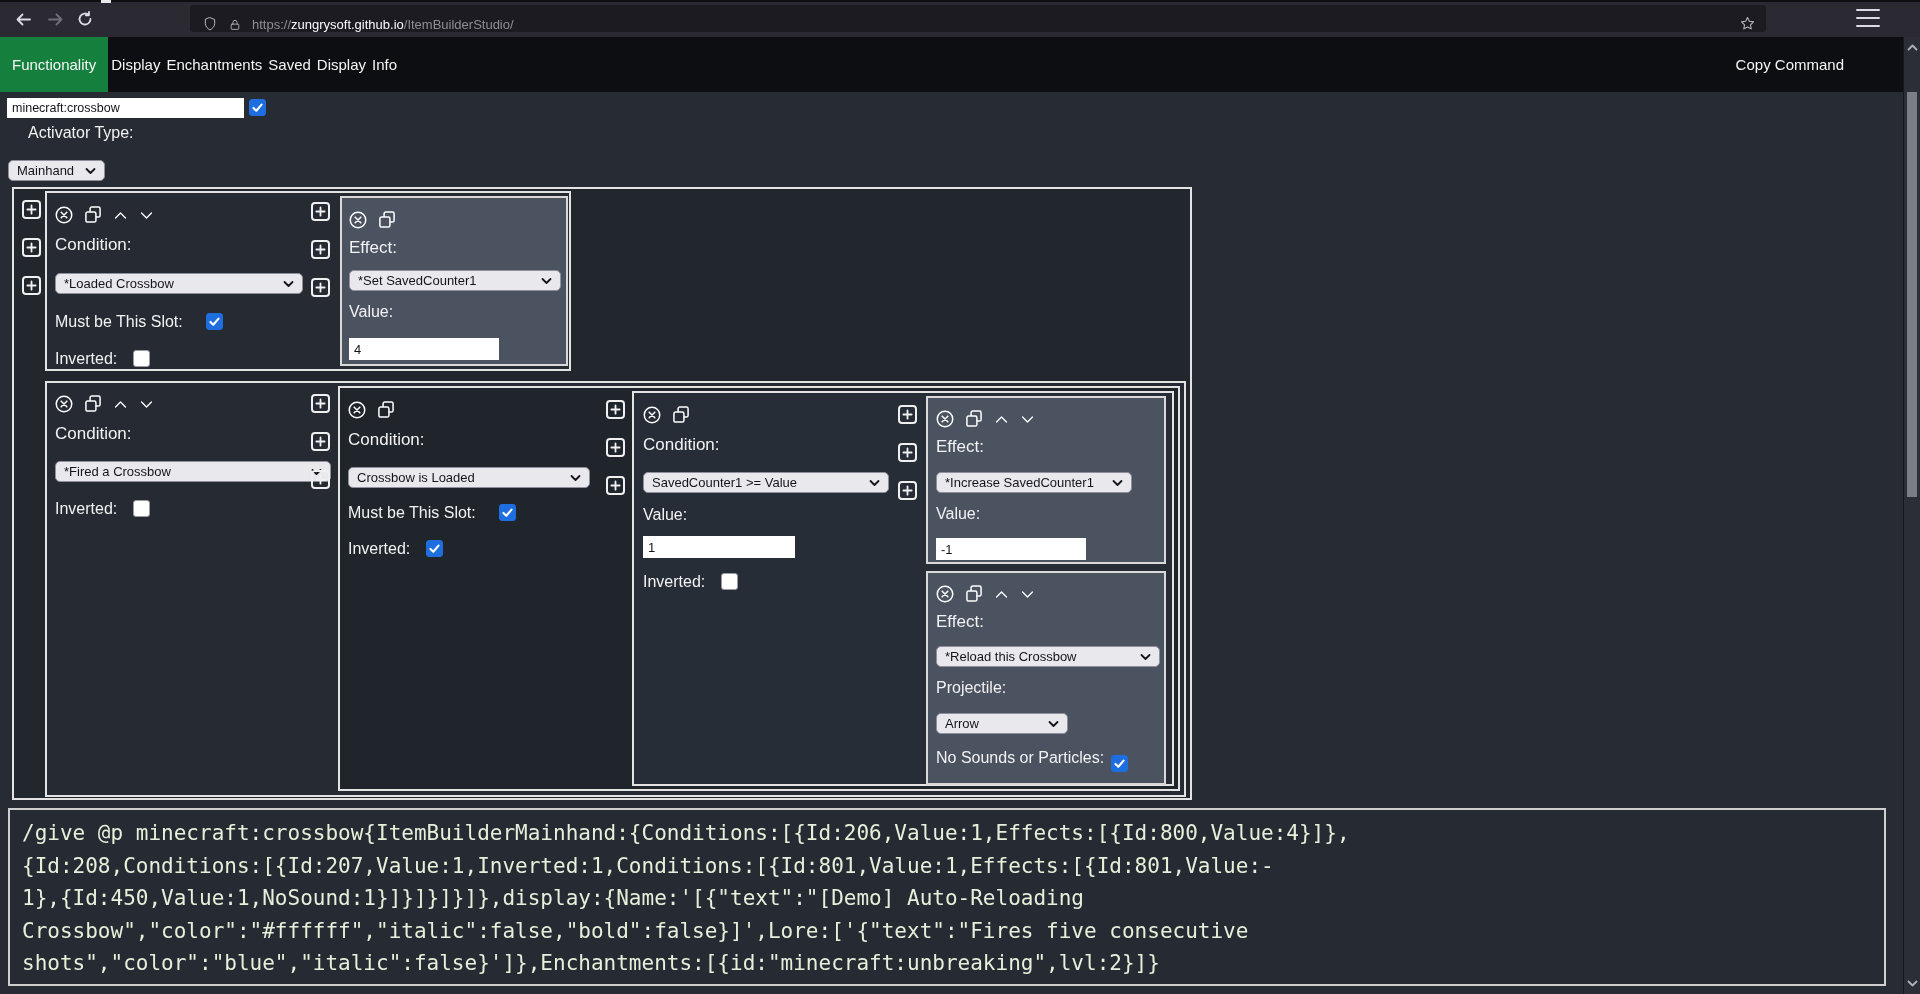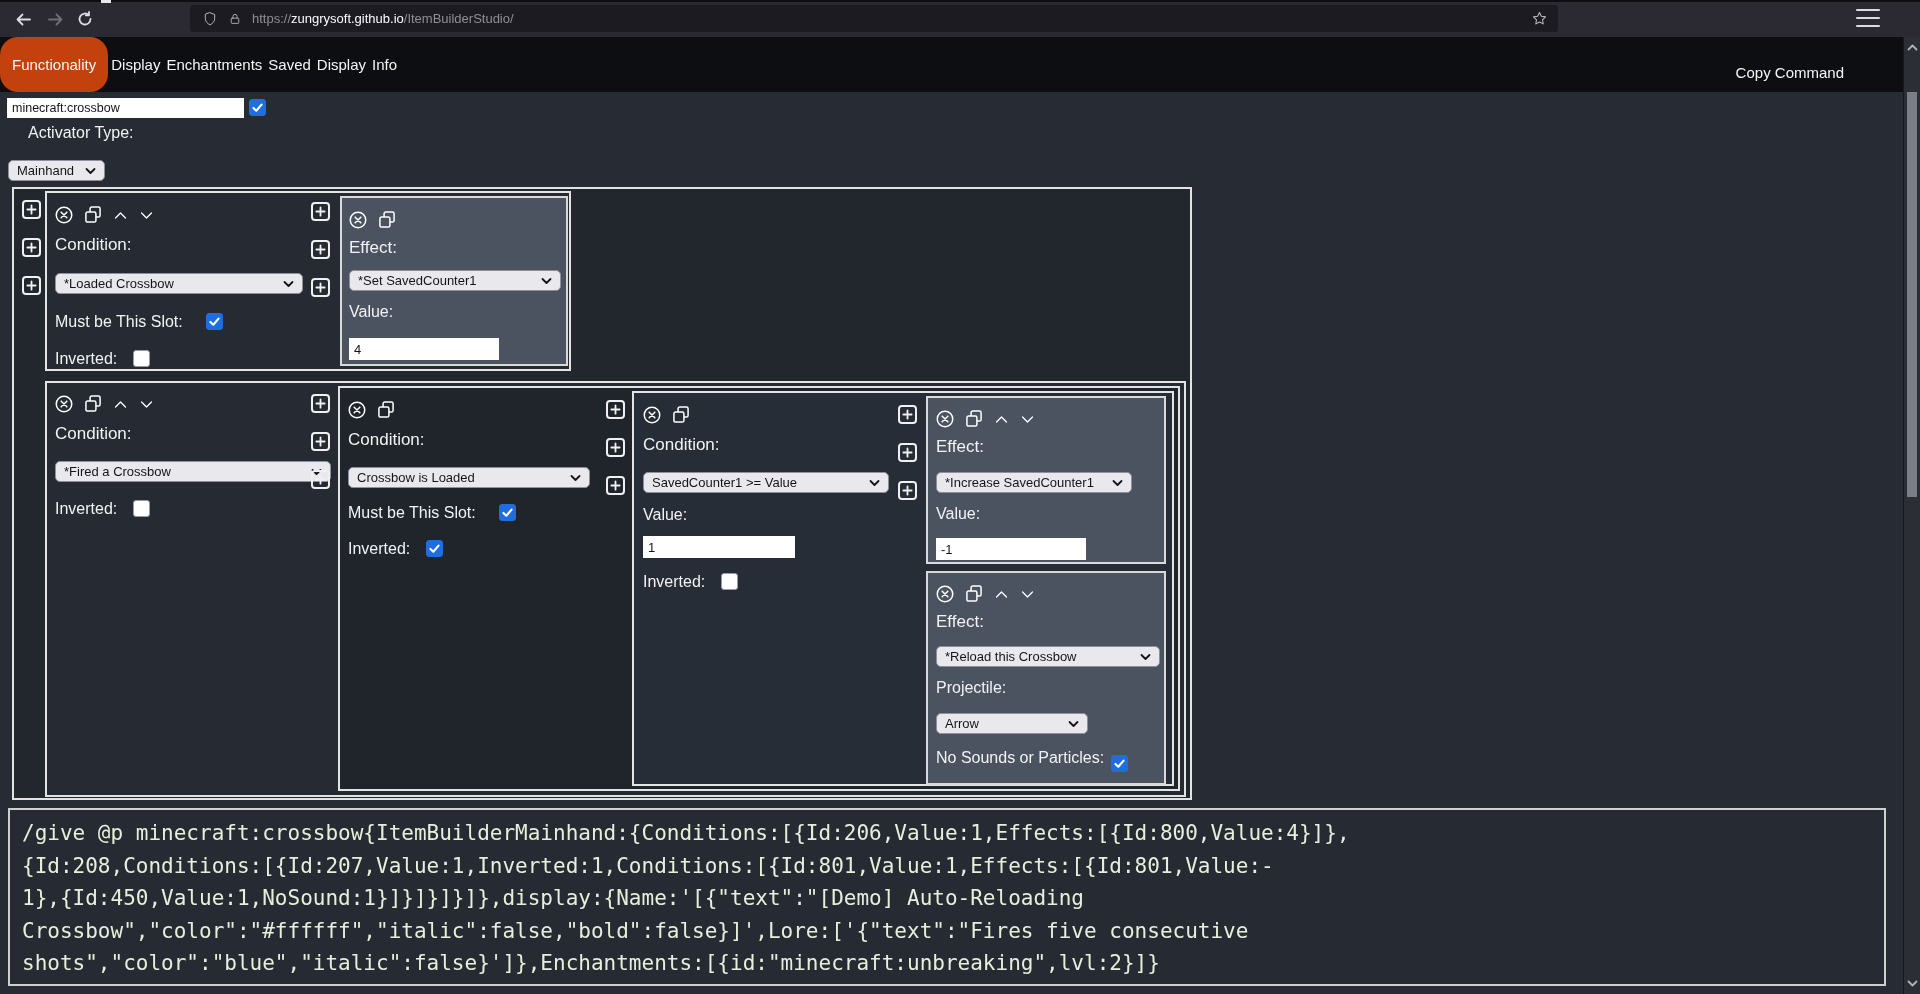--- a/index.html
+++ b/index.html
@@ -5,33 +5,33 @@
   html,body{margin:0;padding:0;background:#14151a;}
   #screen{position:relative;width:1920px;height:994px;overflow:hidden;
     font-family:"Liberation Sans",sans-serif;background:#272c34;}
   
   .chrome{position:absolute;left:0;top:0;width:1920px;height:37px;background:#2b2a33;border-bottom:1px solid #0b0b0d;}
   .top-strip{position:absolute;left:0;top:0;width:1920px;height:2px;background:#0e0e12;}
   .top-notch{position:absolute;left:101px;top:0;width:10px;height:3px;background:#e8e8e8;}
   .navbtn{position:absolute;top:6px;width:26px;height:26px;display:flex;align-items:center;justify-content:center;border-radius:4px;}
   .navbtn svg{stroke:#dcdbe2;fill:none;stroke-width:1.8;stroke-linecap:round;stroke-linejoin:round;}
   .navbtn.dim svg{stroke:#6f6e77;}
-  .urlbar{position:absolute;left:190px;top:5px;width:1368px;height:27px;background:#1c1b22;border-radius:3px;
-    display:flex;align-items:center;color:#8f8e96;font-size:13px;}
+  .urlbar{position:absolute;left:190px;top:5px;width:1576px;height:27px;background:#1c1b22;border-radius:3px;
+    display:flex;align-items:flex-end;color:#8f8e96;font-size:13px;}
   .urlbar svg{flex:0 0 auto;stroke:#b9b8bf;fill:none;stroke-width:1.5;stroke-linecap:round;stroke-linejoin:round;}
   .url-text{margin-left:10px;white-space:nowrap;}
   .url-text .domain{color:#fbfbfe;}
   .url-star{margin-left:auto;margin-right:10px;}
   .hamburger{position:absolute;left:1856px;top:9px;width:24px;height:18px;display:flex;flex-direction:column;justify-content:space-between;}
   .hamburger span{display:block;height:2px;background:#dcdbe2;border-radius:1px;}
   
   .appnav{position:absolute;left:0;top:37px;width:1920px;height:55px;background:#0d0e12;display:flex;align-items:stretch;color:#f5f5f5;font-size:15px;}
   .tab{display:flex;align-items:center;padding:0 3px;cursor:default;}
-  .tab.active{background:#c2410c;padding:16px 12px;border-radius:18px;}
-  .nav-action{position:absolute;right:76px;top:8px;height:55px;display:flex;align-items:center;color:#f5f5f5;font-size:15px;}
+  .tab.active{background:#15803d;padding:16px 12px;}
+  .nav-action{position:absolute;right:76px;top:0;height:55px;display:flex;align-items:center;color:#f5f5f5;font-size:15px;}
   .lbl{position:absolute;color:#f2f2f2;font-size:16px;white-space:nowrap;}
   .lbl.big{font-size:17px;}
   .sel{position:absolute;height:21px;background:#e9e9ed;border:1px solid #8f8f9d;border-radius:5px;
     display:flex;align-items:center;color:#15141a;font-size:13px;padding:0 8px;box-sizing:border-box;white-space:nowrap;}
   .sel .chev{margin-left:auto;flex:0 0 auto;}
   .sel .chev svg{display:block;stroke:#15141a;fill:none;stroke-width:1.8;stroke-linecap:round;stroke-linejoin:round;}
   .txt{position:absolute;height:22px;background:#ffffff;border:none;color:#15141a;font-size:13px;
     font-family:"Liberation Sans",sans-serif;padding:0 5px;box-sizing:border-box;}
   .cb{position:absolute;width:17px;height:17px;background:#ffffff;border:1px solid #9a9aa3;border-radius:3px;box-sizing:border-box;
     display:flex;align-items:center;justify-content:center;}
@@ -422,21 +422,21 @@
             <div class="lbl big" style="left:8px;top:39px;">Effect:</div>
             <div class="sel" style="left:8px;top:73px;width:224px;">
               <span>*Reload this Crossbow</span>
               <span class="chev">
                   <svg width="11" height="8" viewBox="0 0 11 8">
                     <path d="M1.5 2l4 4 4-4"></path>
                   </svg>
                 </span>
             </div>
             <div class="lbl" style="left:8px;top:106px;">Projectile:</div>
-            <div class="sel" style="left:8px;top:140px;width:152px;">
+            <div class="sel" style="left:8px;top:140px;width:132px;">
               <span>Arrow</span>
               <span class="chev">
                   <svg width="11" height="8" viewBox="0 0 11 8">
                     <path d="M1.5 2l4 4 4-4"></path>
                   </svg>
                 </span>
             </div>
             <div class="lbl" style="left:8px;top:176px;">No Sounds or Particles:</div>
             <div class="cb checked" style="left:183px;top:182px;">
               <svg width="13" height="13" viewBox="0 0 16 16">

